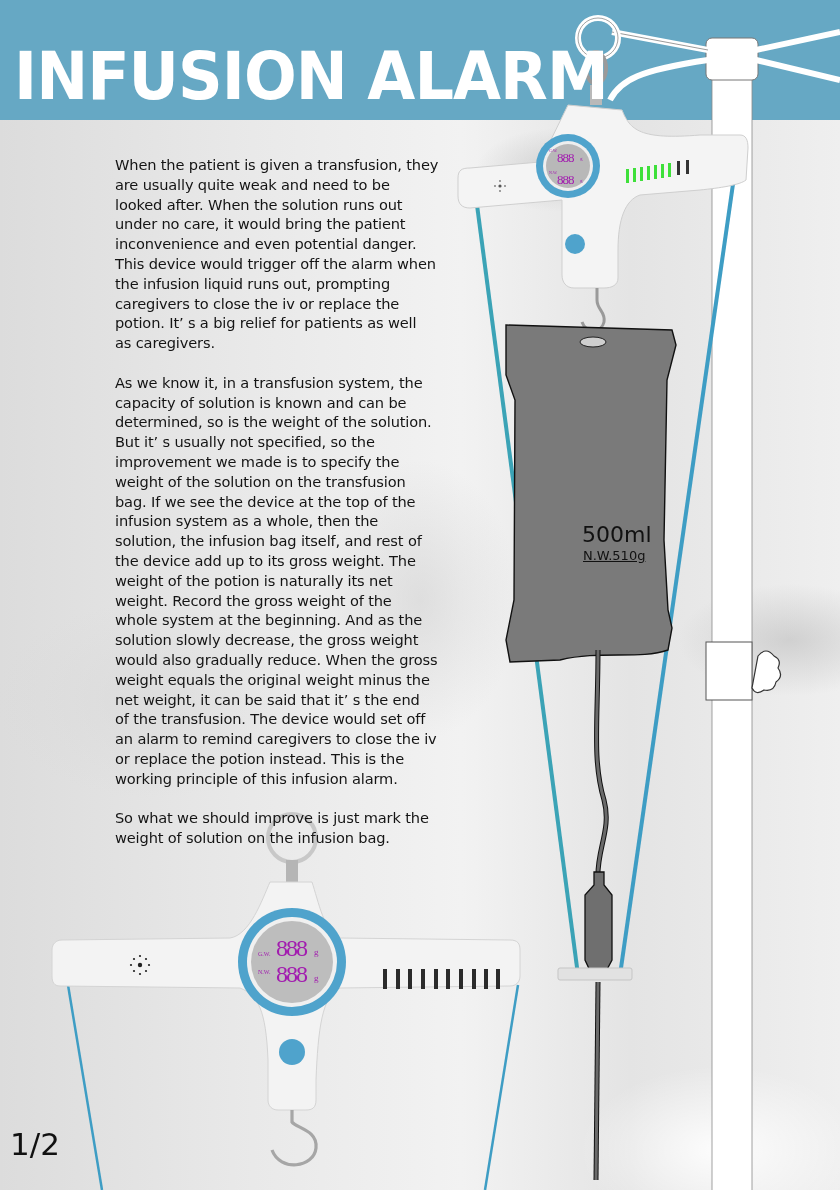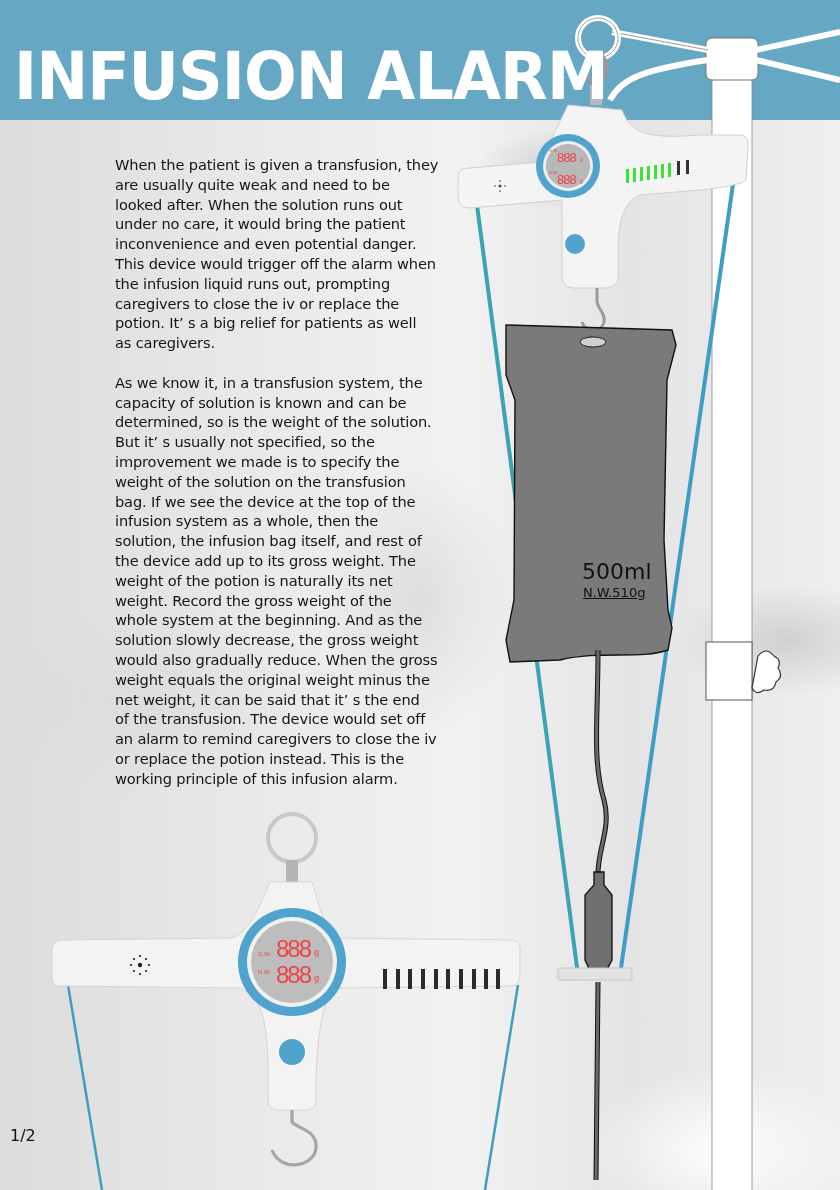--- a/index.html
+++ b/index.html
@@ -40,34 +40,34 @@
     font-size: 14.6px;
     line-height: 19.8px;
     color: #141414;
     letter-spacing: -0.15px;
     margin-left: 44px;
   }
   .body-text p { margin-bottom: 19.8px; white-space: pre-line; }
   .page-num {
     position: absolute; left: 10px; top: 1126px;
     font-family: "DejaVu Sans", sans-serif;
-    font-size: 16px; color: #111;
+    font-size: 31px; color: #111;
   }
   svg.art { position: absolute; left: 0; top: 0; }
   .bag-label {
     position: absolute; left: 582px; top: 522px;
     font-family: "DejaVu Sans", sans-serif;
-    color: #111; text-align: left; margin-top: 37px;
+    color: #111; text-align: left;
   }
   .bag-label .cap { font-size: 22px; display: block; line-height: 26px; }
   .bag-label .nw { font-size: 13px; display: block; line-height: 16px; margin-left: 1px; text-decoration: underline; }
   .lcd {
     position: absolute;
-    font-family: Liberation Sans, sans-serif;
-    color: #ef4444;
+    font-family: Liberation Serif, serif;
+    color: #a21caf;
   }
 </style>
 </head>
 <body>
 
 <div class="bg-blur"></div>
 <div class="header-band"></div>
 
 <svg class="art" width="840" height="1190" viewBox="0 0 840 1190">
 
@@ -204,20 +204,22 @@
 weight. Record the gross weight of the
 whole system at the beginning. And as the
 solution slowly decrease, the gross weight
 would also gradually reduce. When the gross
 weight equals the original weight minus the
 net weight, it can be said that it’  s the end
 of the transfusion. The device would set off
 an alarm to remind caregivers to close the iv
 or replace the potion instead. This is the
 working principle of this infusion alarm.</p>
+  <p>So what we should improve  is just mark the
+weight of solution  on the infusion bag.</p>
 </div>
 
 <div class="bag-label">
   <span class="cap">500ml</span>
   <span class="nw">N.W.510g</span>
 </div>
 
 <div class="lcd" style="left:549px; top:148px; font-size:4px;">G.W.</div>
 <div class="lcd" style="left:557px; top:150px; font-size:13px; letter-spacing:-1px;">888</div>
 <div class="lcd" style="left:580px; top:156px; font-size:5px;">g</div>

